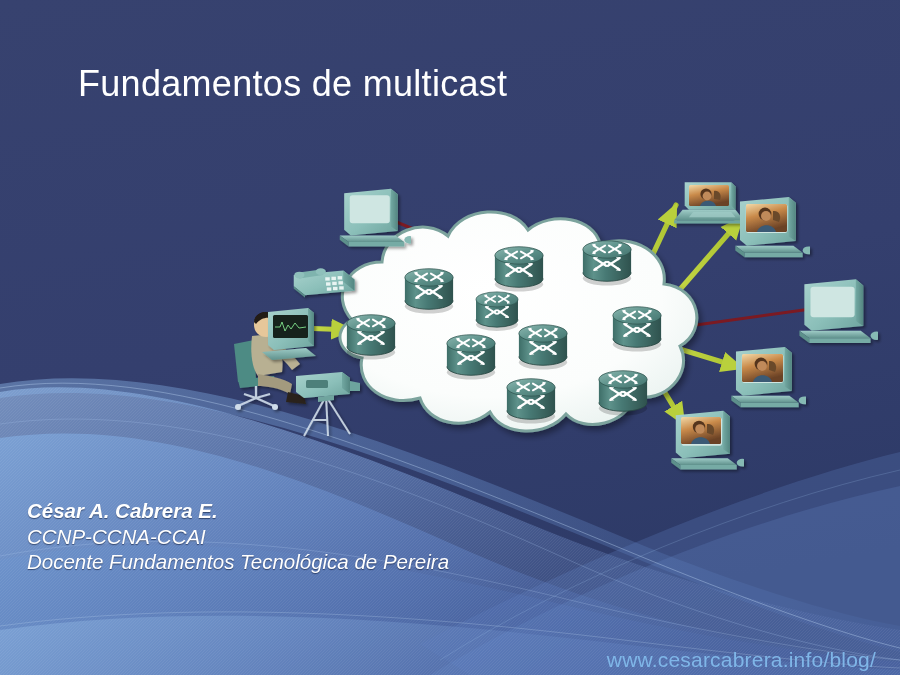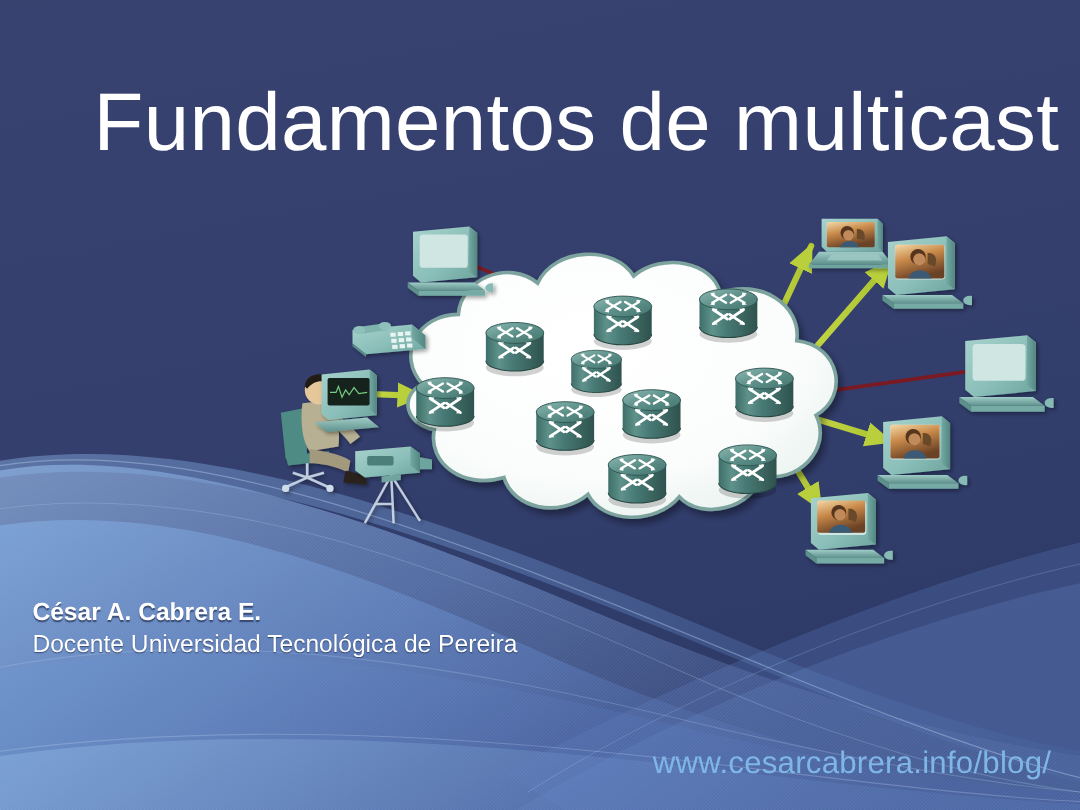--- a/index.html
+++ b/index.html
@@ -7,31 +7,31 @@
   body{width:900px;height:675px;overflow:hidden;
        font-family:"Liberation Sans","DejaVu Sans",sans-serif;}
   #slide{position:relative;width:900px;height:675px;overflow:hidden;
          background:#343f6e;}
 
   
   .bg-svg{position:absolute;inset:0;width:900px;height:675px;}
 
   
   #title{position:absolute;left:78px;top:64px;width:760px;
-         font-size:68px;font-weight:400;color:#ffffff;letter-spacing:.3px;
+         font-size:36px;font-weight:400;color:#ffffff;letter-spacing:.3px;
          line-height:1.12;white-space:nowrap;}
 
   
   #author{position:absolute;left:27px;top:498px;width:520px;color:#ffffff;}
   #author .ln{font-size:20.5px;line-height:25.6px;white-space:nowrap;
-              text-shadow:0 1px 1px rgba(10,18,46,.55);}
+              text-shadow:0 1px 1px rgba(10,18,46,.55);font-style:italic;}
   #author .ln.bold{font-weight:bold;}
 
   
-  #url{position:absolute;right:24px;top:620px;font-size:26px;
+  #url{position:absolute;right:24px;top:648px;font-size:21px;
        color:#7fb6e8;letter-spacing:.2px;white-space:nowrap;}
 
   
   .diagram{position:absolute;left:0;top:0;width:900px;height:675px;}
 </style>
 </head>
 <body>
 
 <div id="slide">
 
@@ -419,18 +419,19 @@
           <path d="M707,424 C713,423 716,429 713,435 L707,433 Z" fill="#6b4a2c"></path>
         </g>
       </g>
     </g>
   </svg>
 
   <div id="title">Fundamentos de multicast</div>
 
   <div id="author">
     <div class="ln bold">César A. Cabrera E.</div>
-    <div class="ln">Docente Universidad Tecnológica de Pereira</div>
+    <div class="ln">CCNP-CCNA-CCAI</div>
+    <div class="ln">Docente Fundamentos Tecnológica de Pereira</div>
   </div>
 
   <div id="url" style="color: rgb(127, 182, 232);">www.cesarcabrera.info/blog/</div>
 
 </div>
 
 </body></html>

